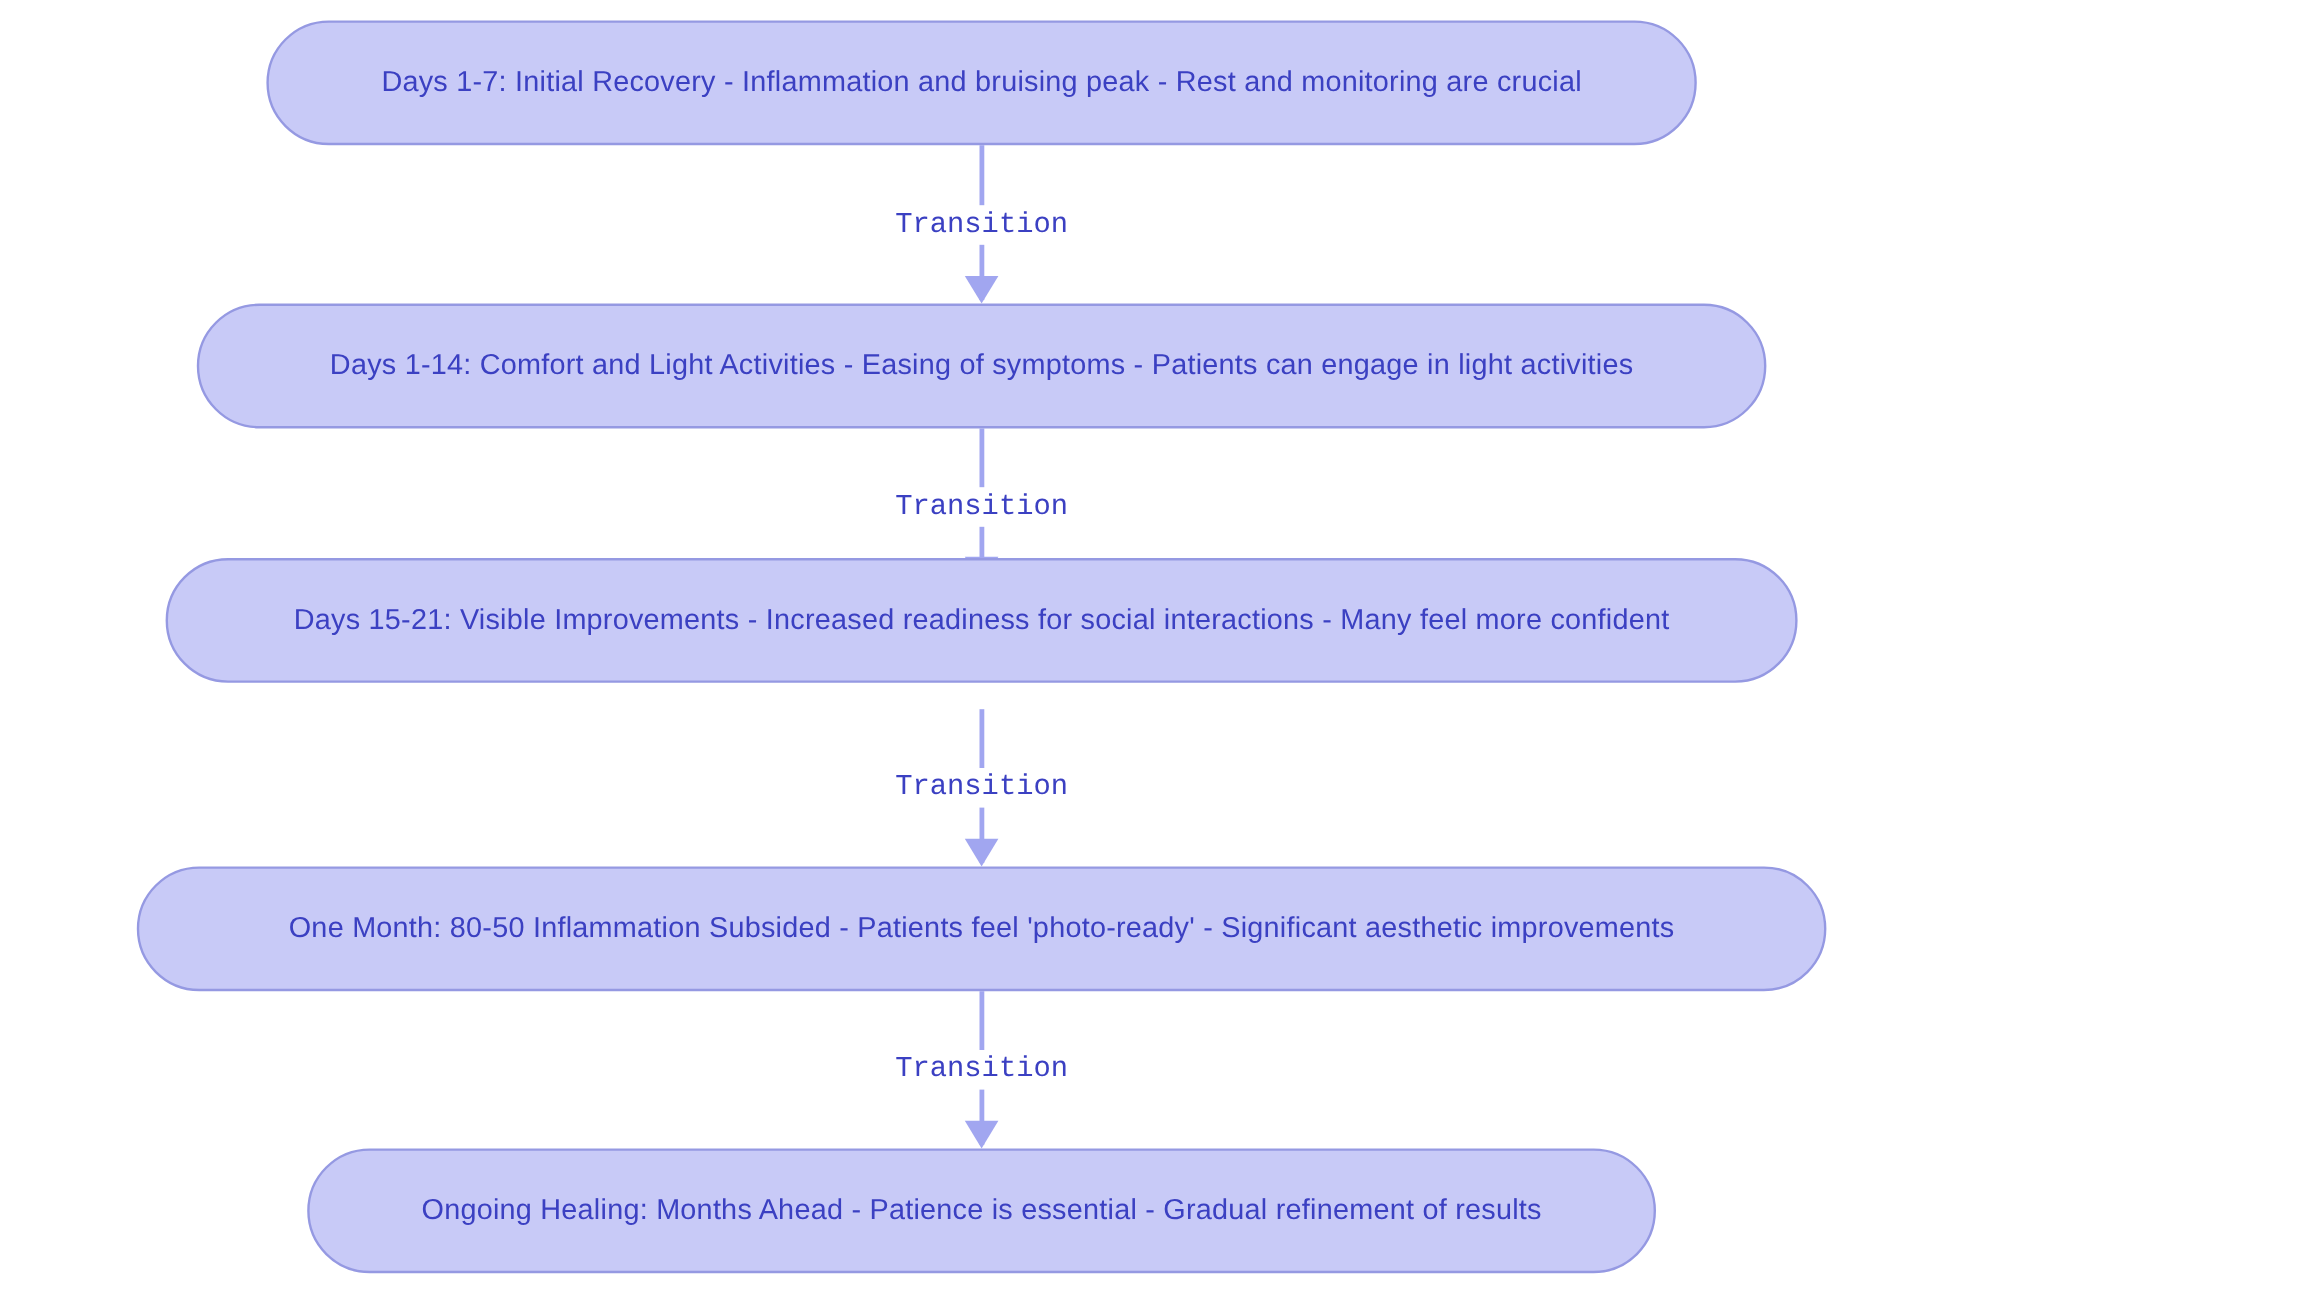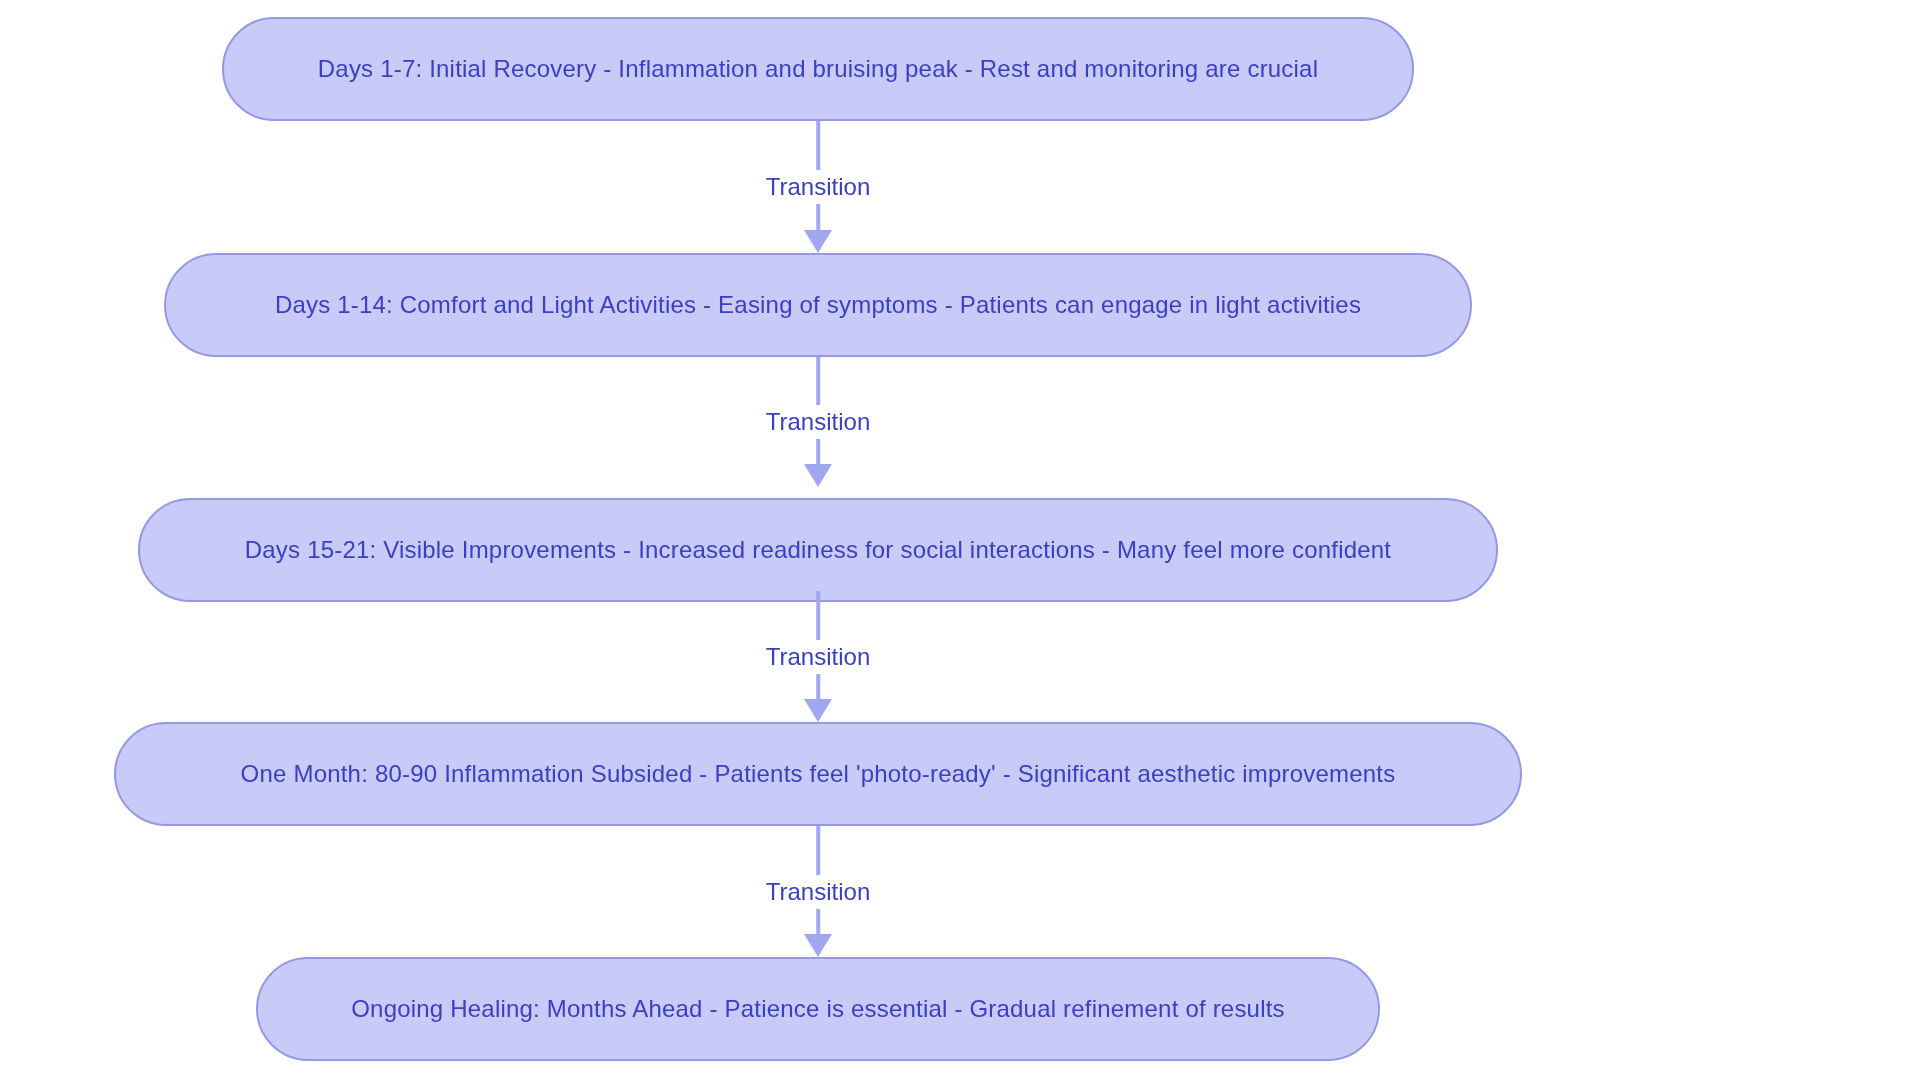--- a/index.html
+++ b/index.html
@@ -36,20 +36,21 @@
     letter-spacing: 0.2px;
   }
   .connector {
     position: absolute;
     left: 50%;
     transform: translateX(-50%);
     width: 200px;
     display: flex;
     align-items: center;
     justify-content: center;
+    font-family: Liberation Mono, monospace;
   }
   .edge-line {
     position: absolute;
     left: 50%;
     transform: translateX(-50%);
     top: 0;
     bottom: 3px;
     width: 3.5px;
     background: var(--edge-line, #a1a6f0);
   }
@@ -92,32 +93,32 @@
   <div class="node" style="top:253px; width:1308px;">
     <span class="node-label">Days 1-14: Comfort and Light Activities - Easing of symptoms - Patients can engage in light activities</span>
   </div>
 
   <div class="connector" style="top:357px; height:130px;">
     <div class="edge-line"></div>
     <div class="arrowhead"></div>
     <span class="edge-label">Transition</span>
   </div>
 
-  <div class="node" style="top:498px; width:1360px;">
+  <div class="node" style="top:465px; width:1360px;">
     <span class="node-label">Days 15-21: Visible Improvements - Increased readiness for social interactions - Many feel more confident</span>
   </div>
 
   <div class="connector" style="top:591px; height:131px;">
     <div class="edge-line"></div>
     <div class="arrowhead"></div>
     <span class="edge-label">Transition</span>
   </div>
 
   <div class="node" style="top:722px; width:1408px;">
-    <span class="node-label">One Month: 80-90 Inflammation Subsided - Patients feel 'photo-ready' - Significant aesthetic improvements</span>
+    <span class="node-label">One Month: 80-50 Inflammation Subsided - Patients feel 'photo-ready' - Significant aesthetic improvements</span>
   </div>
 
   <div class="connector" style="top:826px; height:131px;">
     <div class="edge-line"></div>
     <div class="arrowhead"></div>
     <span class="edge-label">Transition</span>
   </div>
 
   <div class="node" style="top:957px; width:1124px;">
     <span class="node-label">Ongoing Healing: Months Ahead - Patience is essential - Gradual refinement of results</span>

